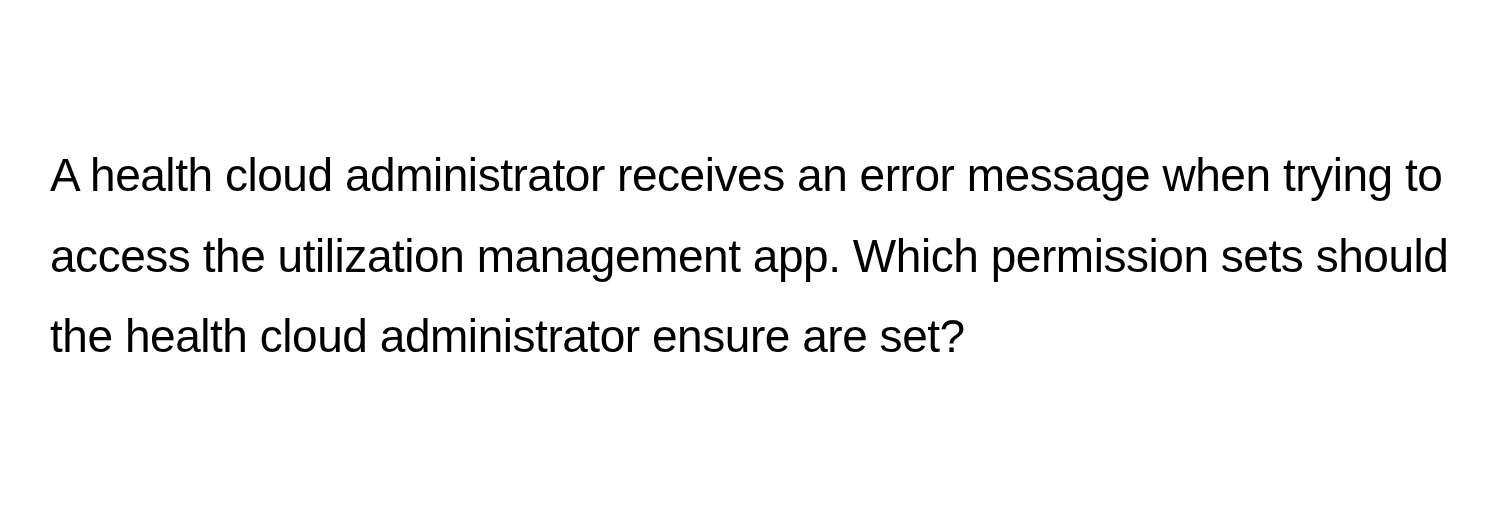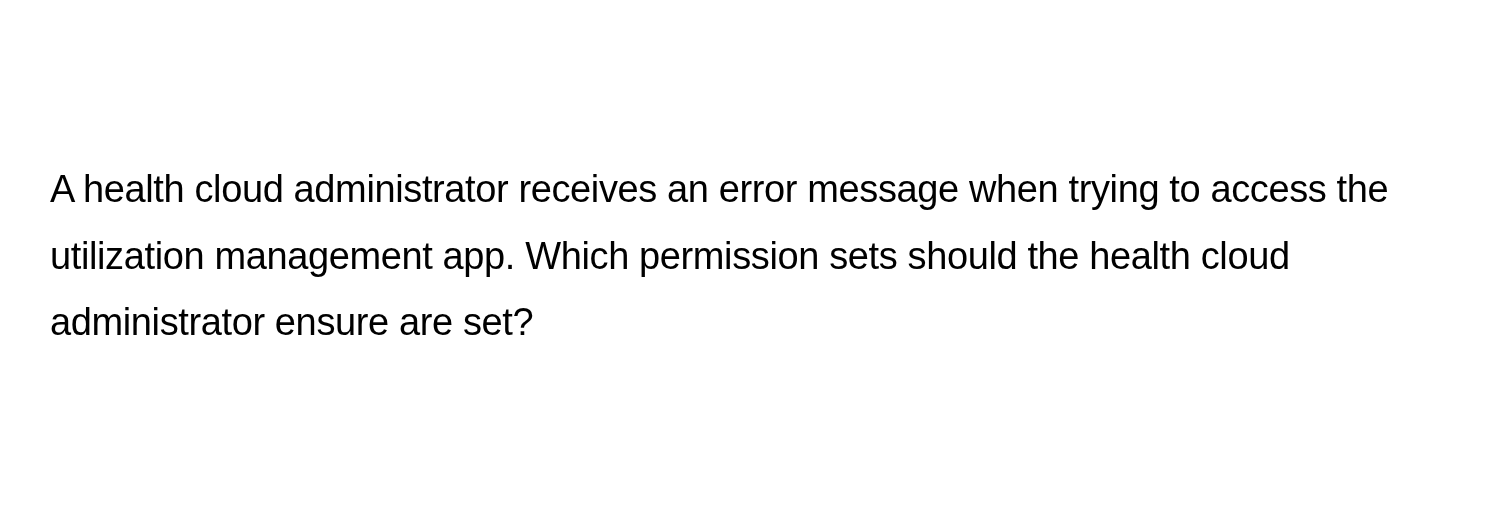--- a/index.html
+++ b/index.html
@@ -10,21 +10,21 @@
     body {
       width: 1500px;
       height: 512px;
       background: #ffffff;
       font-family: -apple-system, BlinkMacSystemFont, "Segoe UI", Helvetica, Arial, sans-serif;
       display: flex;
       align-items: center;
       padding: 0 50px;
     }
     .question-text {
-      font-size: 38px;
+      font-size: 46px;
       line-height: 1.75;
       color: #000000;
       font-weight: 400;
       letter-spacing: -0.01em;
     }
   </style>
 </head>
 <body>
 
 <div class="question-text">A health cloud administrator receives an error message when trying to access the utilization management app. Which permission sets should the health cloud administrator ensure are set?</div>

